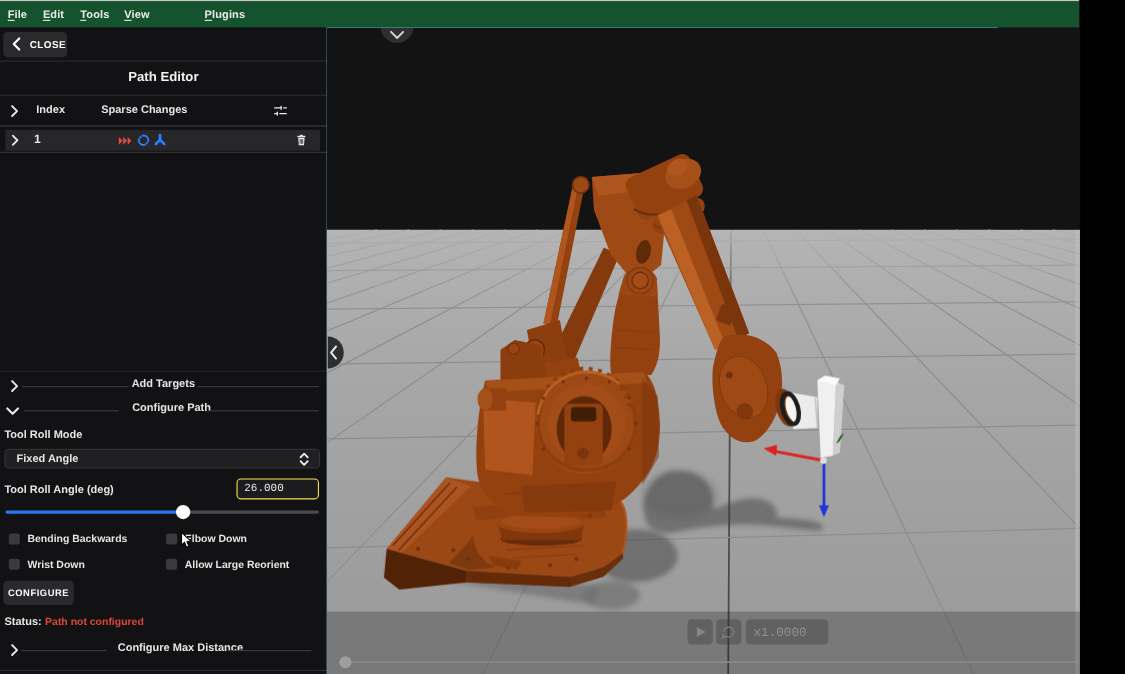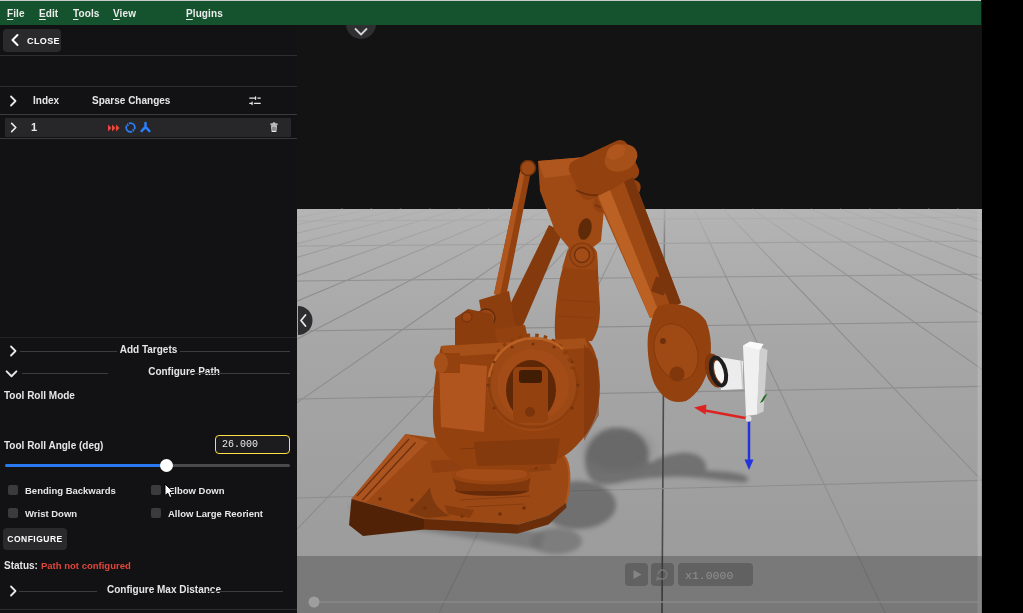--- a/index.html
+++ b/index.html
@@ -42,20 +42,21 @@
   <div class="panel">
 
     <div class="closebtn">
       <svg width="14" height="14" style="position:absolute;left:5px;top:4px" viewBox="0 0 14 14">
         <path d="M9.5 2 L4.5 7 L9.5 12" stroke="#fff" stroke-width="2" fill="none" stroke-linecap="round" stroke-linejoin="round"></path>
       </svg>
       <span style="position:absolute;left:24px;top:7px;font-size:9px;letter-spacing:0.4px;">CLOSE</span>
     </div>
     <div class="hairline" style="top:30px;"></div>
 
+    <div class="lbl" style="top:38px;left:0;width:297px;text-align:center;font-size:12px;color:#f2f2f2;">Path Editor</div>
     <div class="hairline" style="top:61px;"></div>
 
     <svg width="12" height="12" style="position:absolute;left:7px;top:70px;" viewBox="0 0 12 12">
       <path d="M4 1.5 L8.5 6 L4 10.5" stroke="#e8e8e8" stroke-width="1.8" fill="none" stroke-linecap="round" stroke-linejoin="round"></path>
     </svg>
     <div class="lbl" style="left:33px;top:70px;">Index</div>
     <div class="lbl" style="left:92px;top:70px;">Sparse Changes</div>
     <svg width="14" height="14" style="position:absolute;left:248px;top:69px;" viewBox="0 0 24 24">
       <path d="M3 7 h10 M17 7 h4 M13 4.8 v4.4 M3 16 h4 M11 16 h10 M7 13.8 v4.4" stroke="#e8e8e8" stroke-width="2.2" fill="none" stroke-linecap="round"></path>
     </svg>
@@ -102,25 +103,32 @@
       <div class="secline" style="left:20px;width:97px;"></div>
       <div class="lbl" style="left:0;width:297px;text-align:center;position:absolute;top:0;">Add Targets</div>
       <div class="secline" style="left:180px;width:110px;"></div>
     </div>
 
     <svg width="13" height="13" style="position:absolute;left:5px;top:342px;" viewBox="0 0 12 12">
       <path d="M1.5 4 L6 8.5 L10.5 4" stroke="#e8e8e8" stroke-width="1.8" fill="none" stroke-linecap="round" stroke-linejoin="round"></path>
     </svg>
     <div style="position:absolute;top:341px;left:0;width:297px;">
       <div class="secline" style="left:22px;width:86px;"></div>
-      <div class="lbl" style="left:0;width:312px;text-align:center;position:absolute;top:0;margin-left:28px;">Configure Path</div>
+      <div class="lbl" style="left:0;width:312px;text-align:center;position:absolute;top:0;">Configure Path</div>
       <div class="secline" style="left:189px;width:101px;"></div>
     </div>
 
     <div class="lbl" style="left:4px;top:365px;">Tool Roll Mode</div>
+    <div class="selectbox">
+      <div class="lbl" style="left:10px;top:3px;">Fixed Angle</div>
+      <svg width="11" height="13" style="position:absolute;left:266px;top:2px;" viewBox="0 0 12 14">
+        <path d="M2.5 5 L6 1.5 L9.5 5" stroke="#e8e8e8" stroke-width="1.8" fill="none" stroke-linecap="round" stroke-linejoin="round"></path>
+        <path d="M2.5 9 L6 12.5 L9.5 9" stroke="#e8e8e8" stroke-width="1.8" fill="none" stroke-linecap="round" stroke-linejoin="round"></path>
+      </svg>
+    </div>
 
     <div class="lbl" style="left:4px;top:415px;">Tool Roll Angle (deg)</div>
     <div class="valuebox">26.000</div>
 
     <div style="position:absolute;left:5px;top:439px;width:162px;height:3px;background:#2979f2;border-radius:2px;"></div>
     <div style="position:absolute;left:167px;top:439px;width:123px;height:3px;background:#4a4a4c;border-radius:2px;"></div>
     <div style="position:absolute;left:160px;top:434px;width:13px;height:13px;background:#fff;border-radius:50%;"></div>
 
     <div class="cb" style="left:8px;top:460px;"></div>
     <div class="lbl" style="left:25px;top:460px;font-size:9.5px;">Bending Backwards</div>

